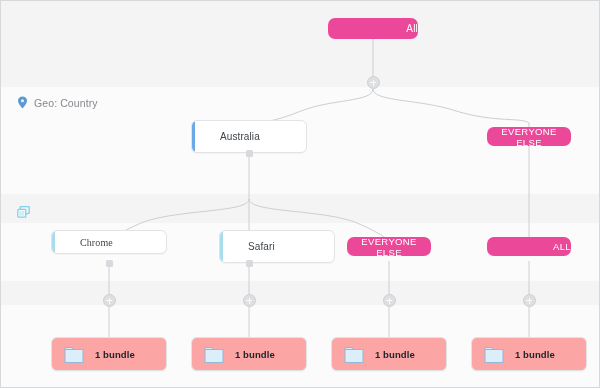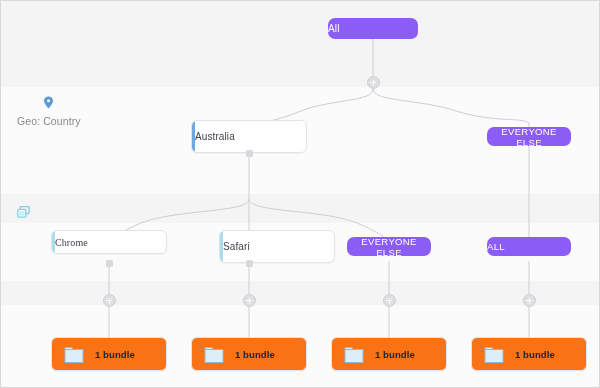--- a/index.html
+++ b/index.html
@@ -30,32 +30,31 @@
   #links { position: absolute; inset: 0; width: 600px; height: 388px; }
   #links path, #links line { fill: none; stroke: #ccced1; stroke-width: 1; }
 
   
   .row-label {
     position: absolute;
     display: flex; align-items: center; gap: 6px;
     font-size: 10.5px; color: #8b8f94;
     letter-spacing: .1px;
     white-space: nowrap;
-    flex-direction: column;
   }
   .row-label .txt { color: #85898e; }
 
   .pin-icon { width: 11px; height: 13px; display: block; }
   .dev-icon { width: 13px; height: 12px; display: block; }
 
   
   .pill {
     position: absolute;
-    display: flex; align-items: center; justify-content: flex-start;
-    background: #8b5cf6;
+    display: flex; align-items: center; justify-content: flex-end;
+    background: #ec4899;
     color: #ffffff;
     border-radius: 7px;
     font-size: 9.5px;
     letter-spacing: .35px;
     text-align: center;
     user-select: none;
   }
   .pill.root { font-size: 10px; letter-spacing: .2px; }
 
   
@@ -68,28 +67,28 @@
     box-shadow: 0 1px 1px rgba(0,0,0,.035);
     overflow: hidden;
   }
   .card .accent {
     position: absolute; left: 0; top: 0; bottom: 0;
     width: 3px;
     border-radius: 6px 0 0 6px;
   }
   .card .card-text {
     font-size: 10px; color: #3f444a;
-    padding-left: 3px;
+    padding-left: 28px;
     letter-spacing: .1px;
   }
 
   
   .bundle {
     position: absolute;
-    background: #f97316;
+    background: #fca5a5;
     border: 1px solid #e1e3e6;
     border-radius: 6px;
     display: flex; align-items: center; gap: 9px;
     padding-left: 12px;
     box-shadow: 0 1px 1px rgba(0,0,0,.035);
   }
   .bundle .bundle-label {
     font-size: 9.5px; font-weight: bold; color: #22262b;
     letter-spacing: .1px;
   }

